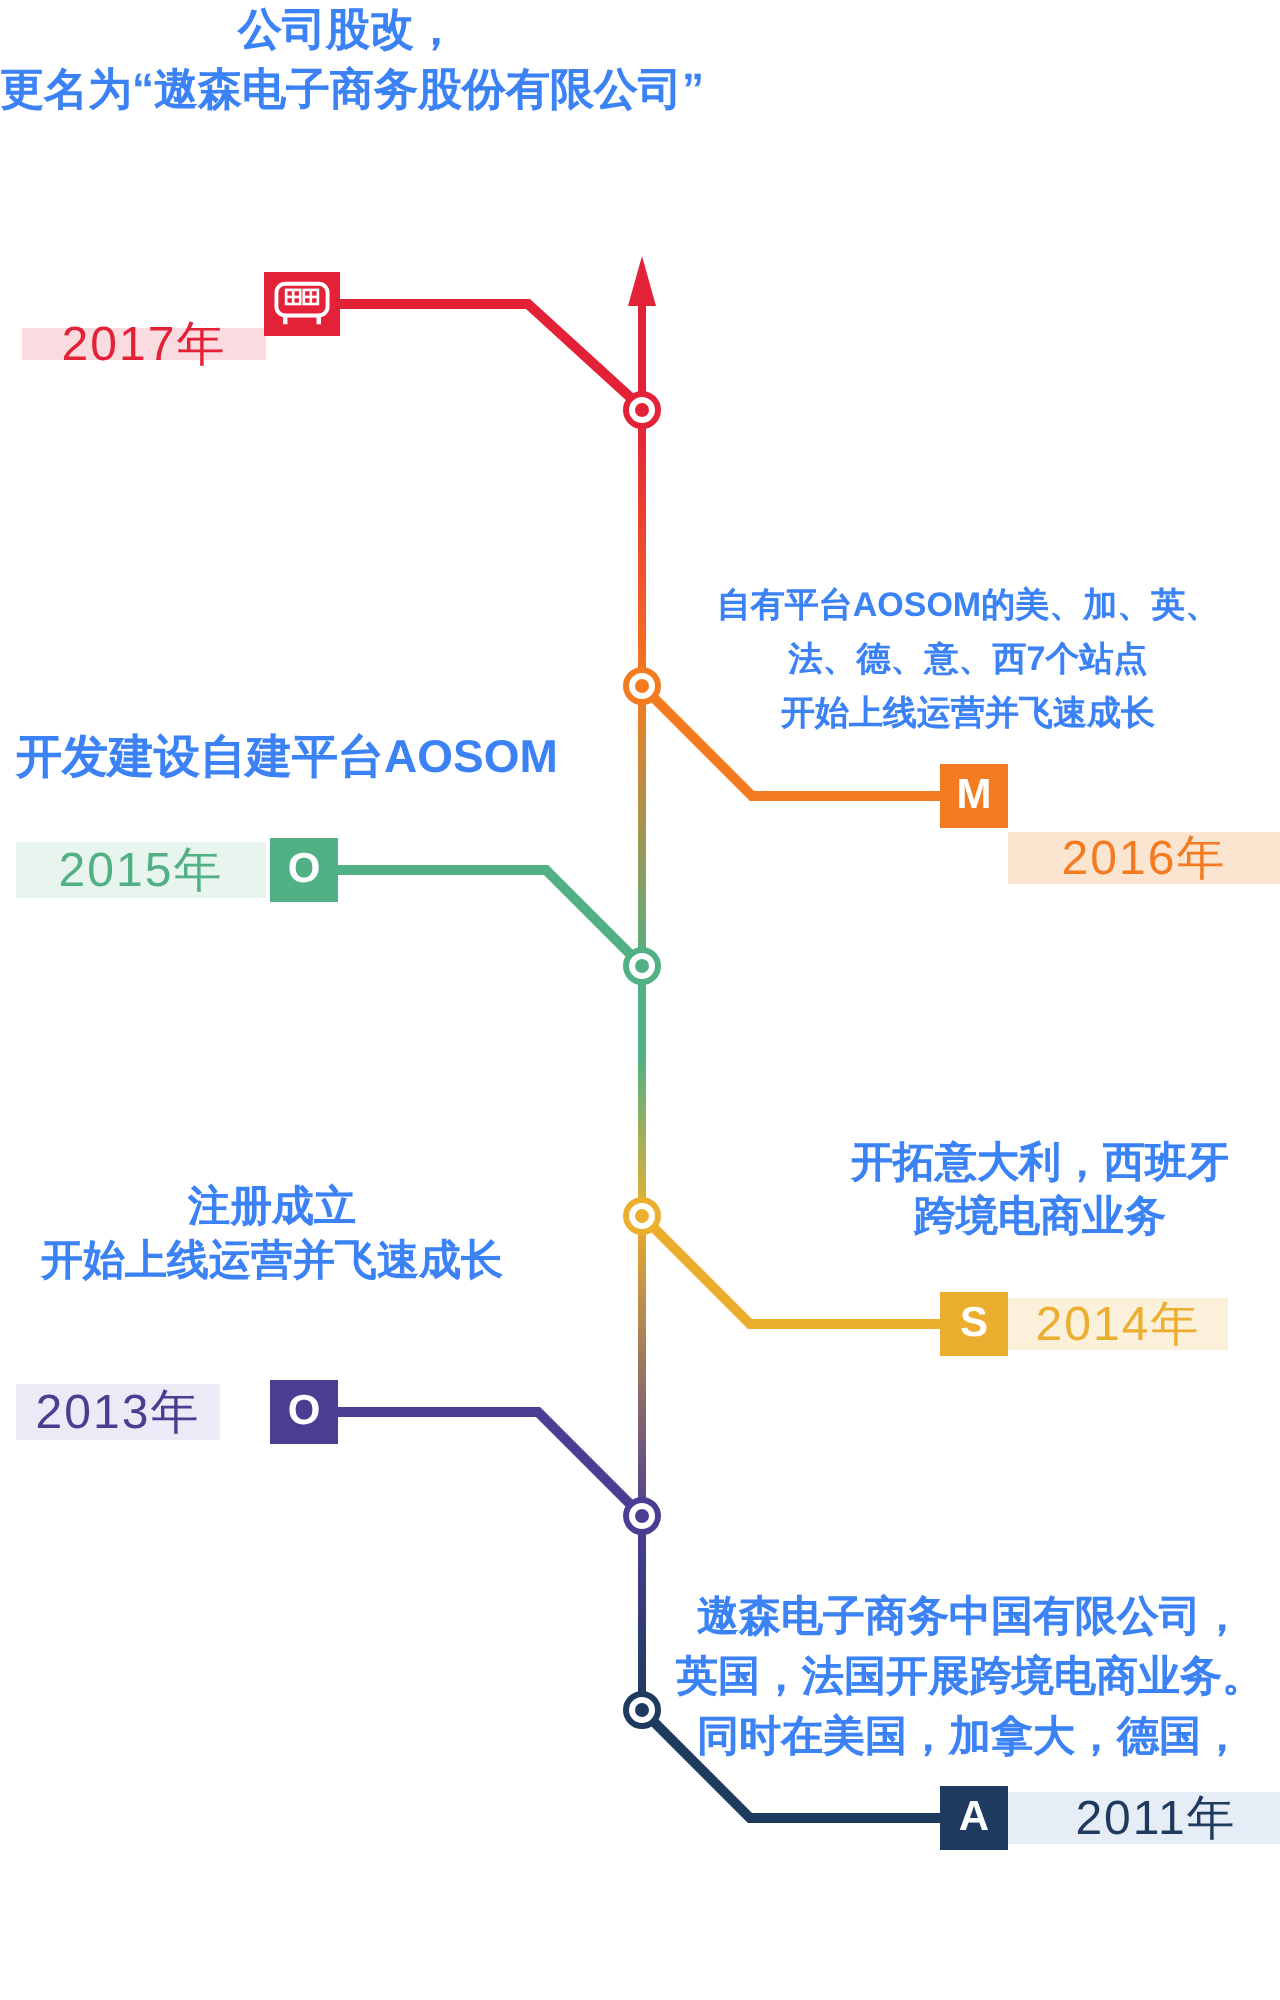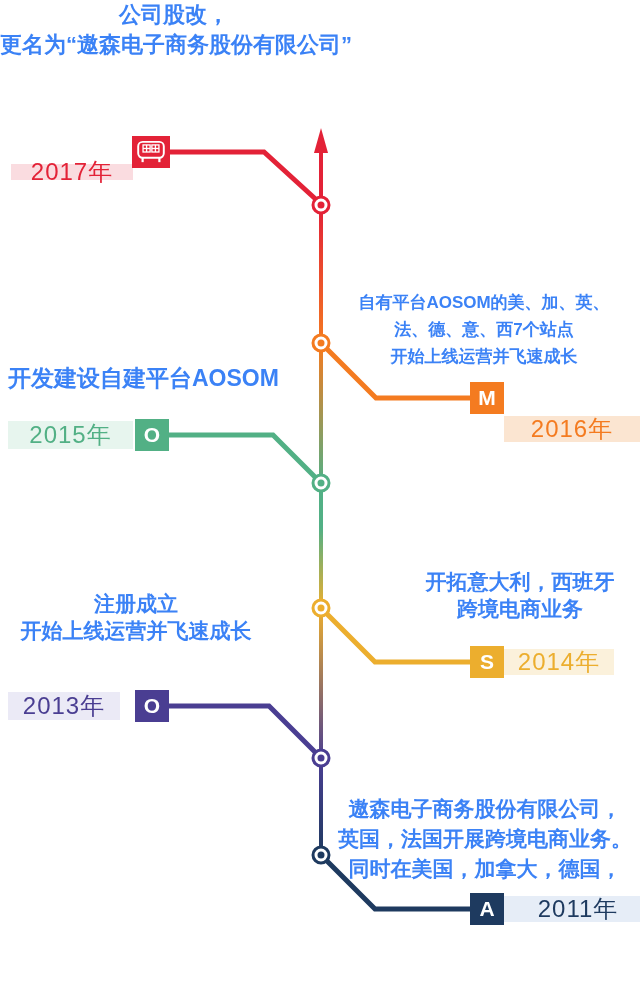--- a/index.html
+++ b/index.html
@@ -19,21 +19,21 @@
   .d2013 { left:8px;  top:590px; width:256px; font-size:21px; line-height:27px; }
   .d2011 { left:330px; top:794px; width:310px; font-size:21px; line-height:30px; }
   .bar2017 { left:11px;   top:138px; width:122px; height:16px;margin-top:26px; }
   .box2017 { left:132px; top:136px; width:38px;  height:32px; }
   .box2016 { left:470px; top:382px; width:34px;  height:32px; }
   .bar2016 { left:504px; top:385px; width:136px; height:26px; }
   .bar2015 { left:8px;   top:421px; width:125px; height:28px; }
   .box2015 { left:135px; top:419px; width:34px;  height:32px; }
   .box2014 { left:470px; top:646px; width:34px;  height:32px; }
   .bar2014 { left:504px; top:649px; width:110px; height:26px; }
-  .bar2013 { left:8px;   top:692px; width:112px; height:28px; }
+  .bar2013 { left:8px;   top:692px; width:102px; height:28px; }
   .box2013 { left:135px; top:690px; width:34px;  height:32px; }
   .box2011 { left:470px; top:893px; width:34px;  height:32px; }
   .bar2011 { left:504px; top:896px; width:148px; height:26px; }
 </style>
 </head>
 <body>
 
 <div class="canvas">
 
   <svg class="lines" width="640" height="1000" viewBox="0 0 640 1000">
@@ -145,21 +145,21 @@
     <div>开始上线运营并飞速成长</div>
   </div>
   <div class="year-bar bar2013" style="color: rgb(74, 62, 146); background-color: rgb(235, 234, 246);">
     <span>2013年</span>
   </div>
   <div class="badge box2013" style="background-color: rgb(74, 62, 146);">
     <span>O</span>
   </div>
 
   <div class="desc d2011">
-    <div>遨森电子商务股份有限公司，</div>
+    <div>遨森电子商务中国有限公司，</div>
     <div>英国，法国开展跨境电商业务。</div>
     <div>同时在美国，加拿大，德国，</div>
   </div>
   <div class="badge box2011" style="background-color: rgb(30, 58, 95);">
     <span>A</span>
   </div>
   <div class="year-bar bar2011" style="color: rgb(30, 58, 95); background-color: rgb(230, 237, 247);">
     <span>2011年</span>
   </div>
 

